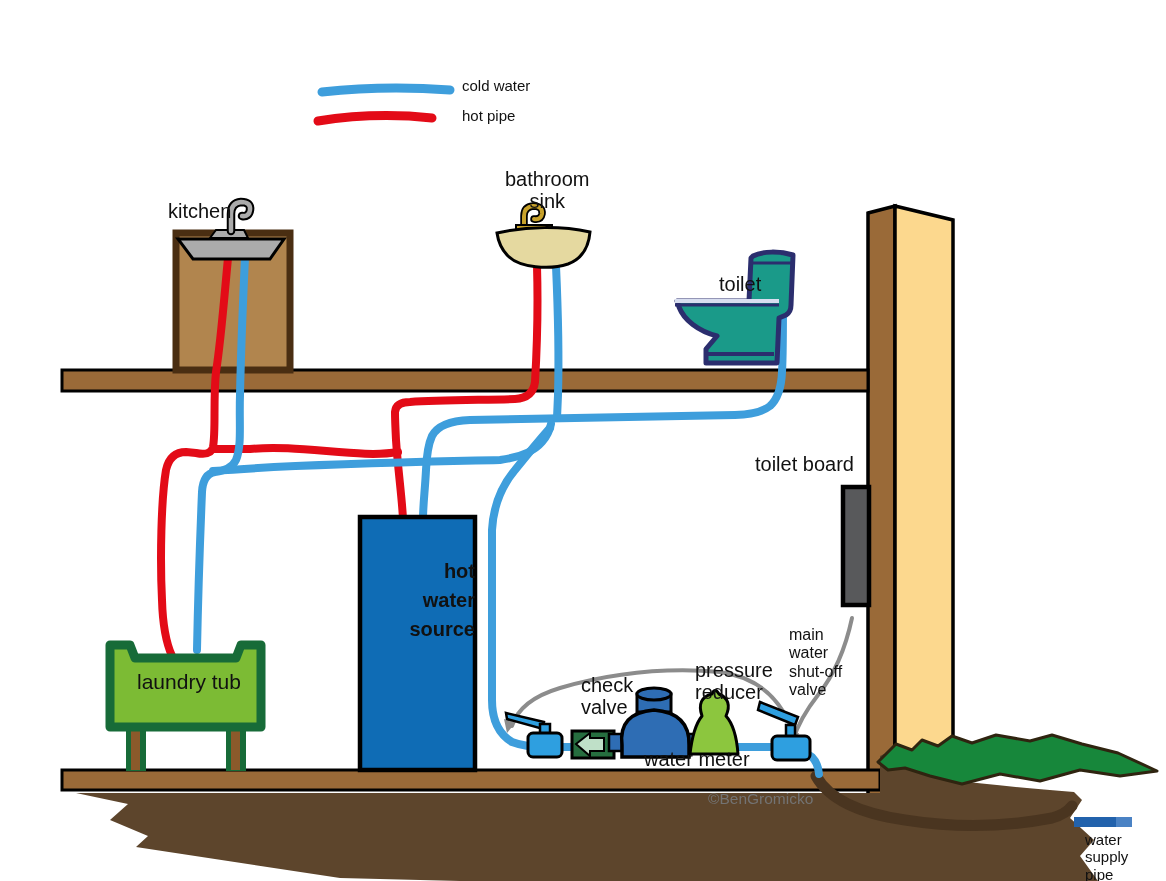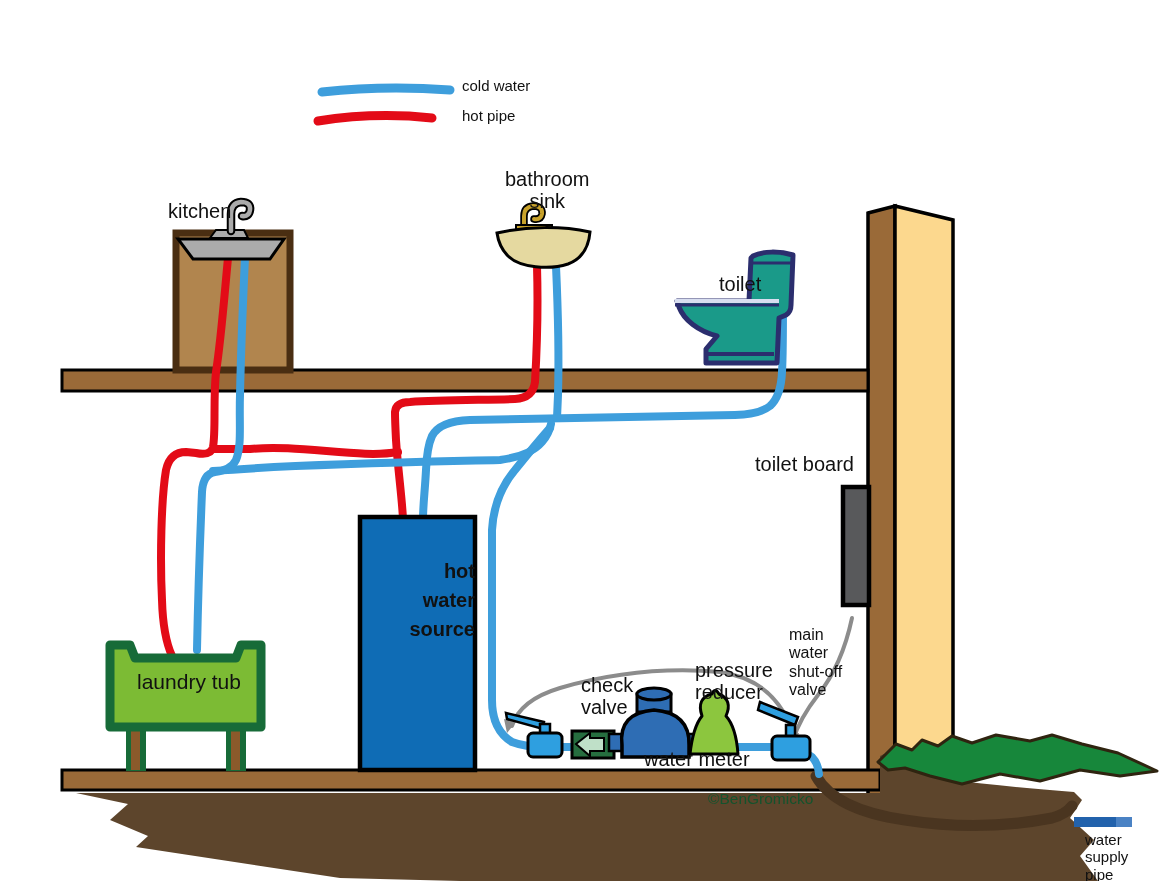--- a/index.html
+++ b/index.html
@@ -4,21 +4,21 @@
 <style>
   html,body{margin:0;padding:0;background:#ffffff;}
   #stage{position:relative;width:1166px;height:881px;background:#ffffff;overflow:hidden;
          font-family:Liberation Sans, sans-serif;color:#111;}
   #diagram{position:absolute;left:0;top:0;}
   .lbl{position:absolute;white-space:pre-line;line-height:1.12;color:#111;}
   .f20{font-size:20px;}
   .f19{font-size:16px;line-height:1.15;}
   .f15{font-size:15px;}
   .hws-label{width:115px;text-align:right;font-weight:bold;font-size:20px;line-height:1.45;}
-  .credit{font-size:15.5px;color:#14532d;}
+  .credit{font-size:15.5px;color:#737373;}
   .supply-label{font-size:15px;line-height:1.16;}
 </style>
 </head>
 <body>
 
 <div id="stage">
 
 <svg id="diagram" width="1166" height="881" viewBox="0 0 1166 881">
 
   <polygon points="868,213 895,206 895,800 868,800" fill="#9A6A38" stroke="#000" stroke-width="3.5"></polygon>

